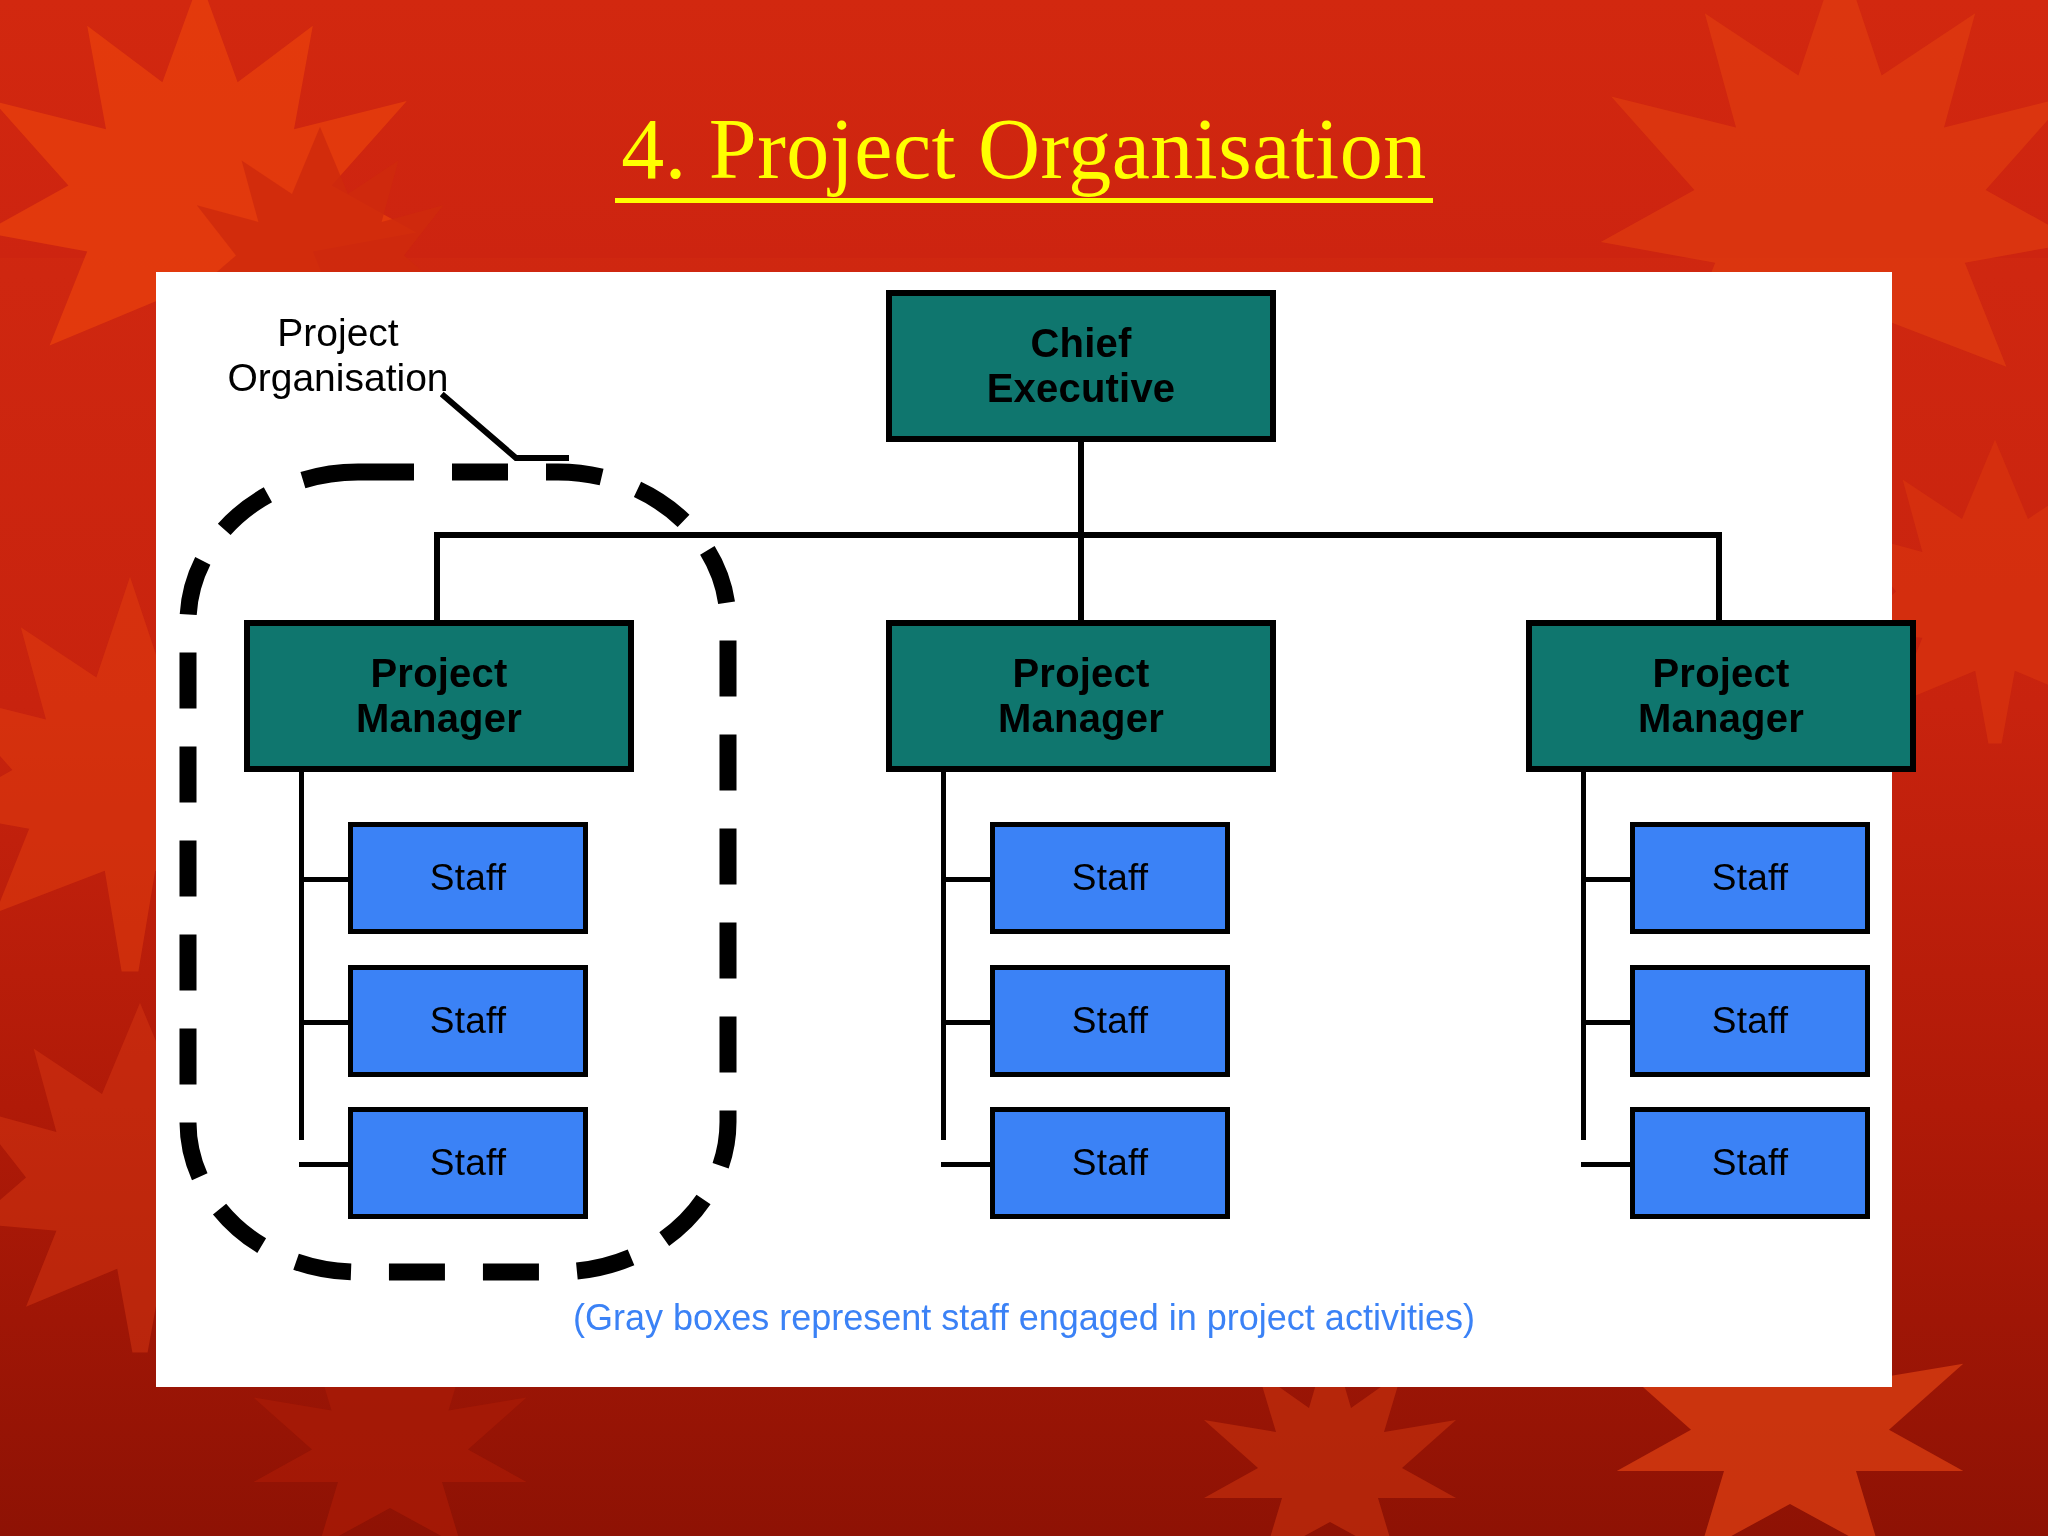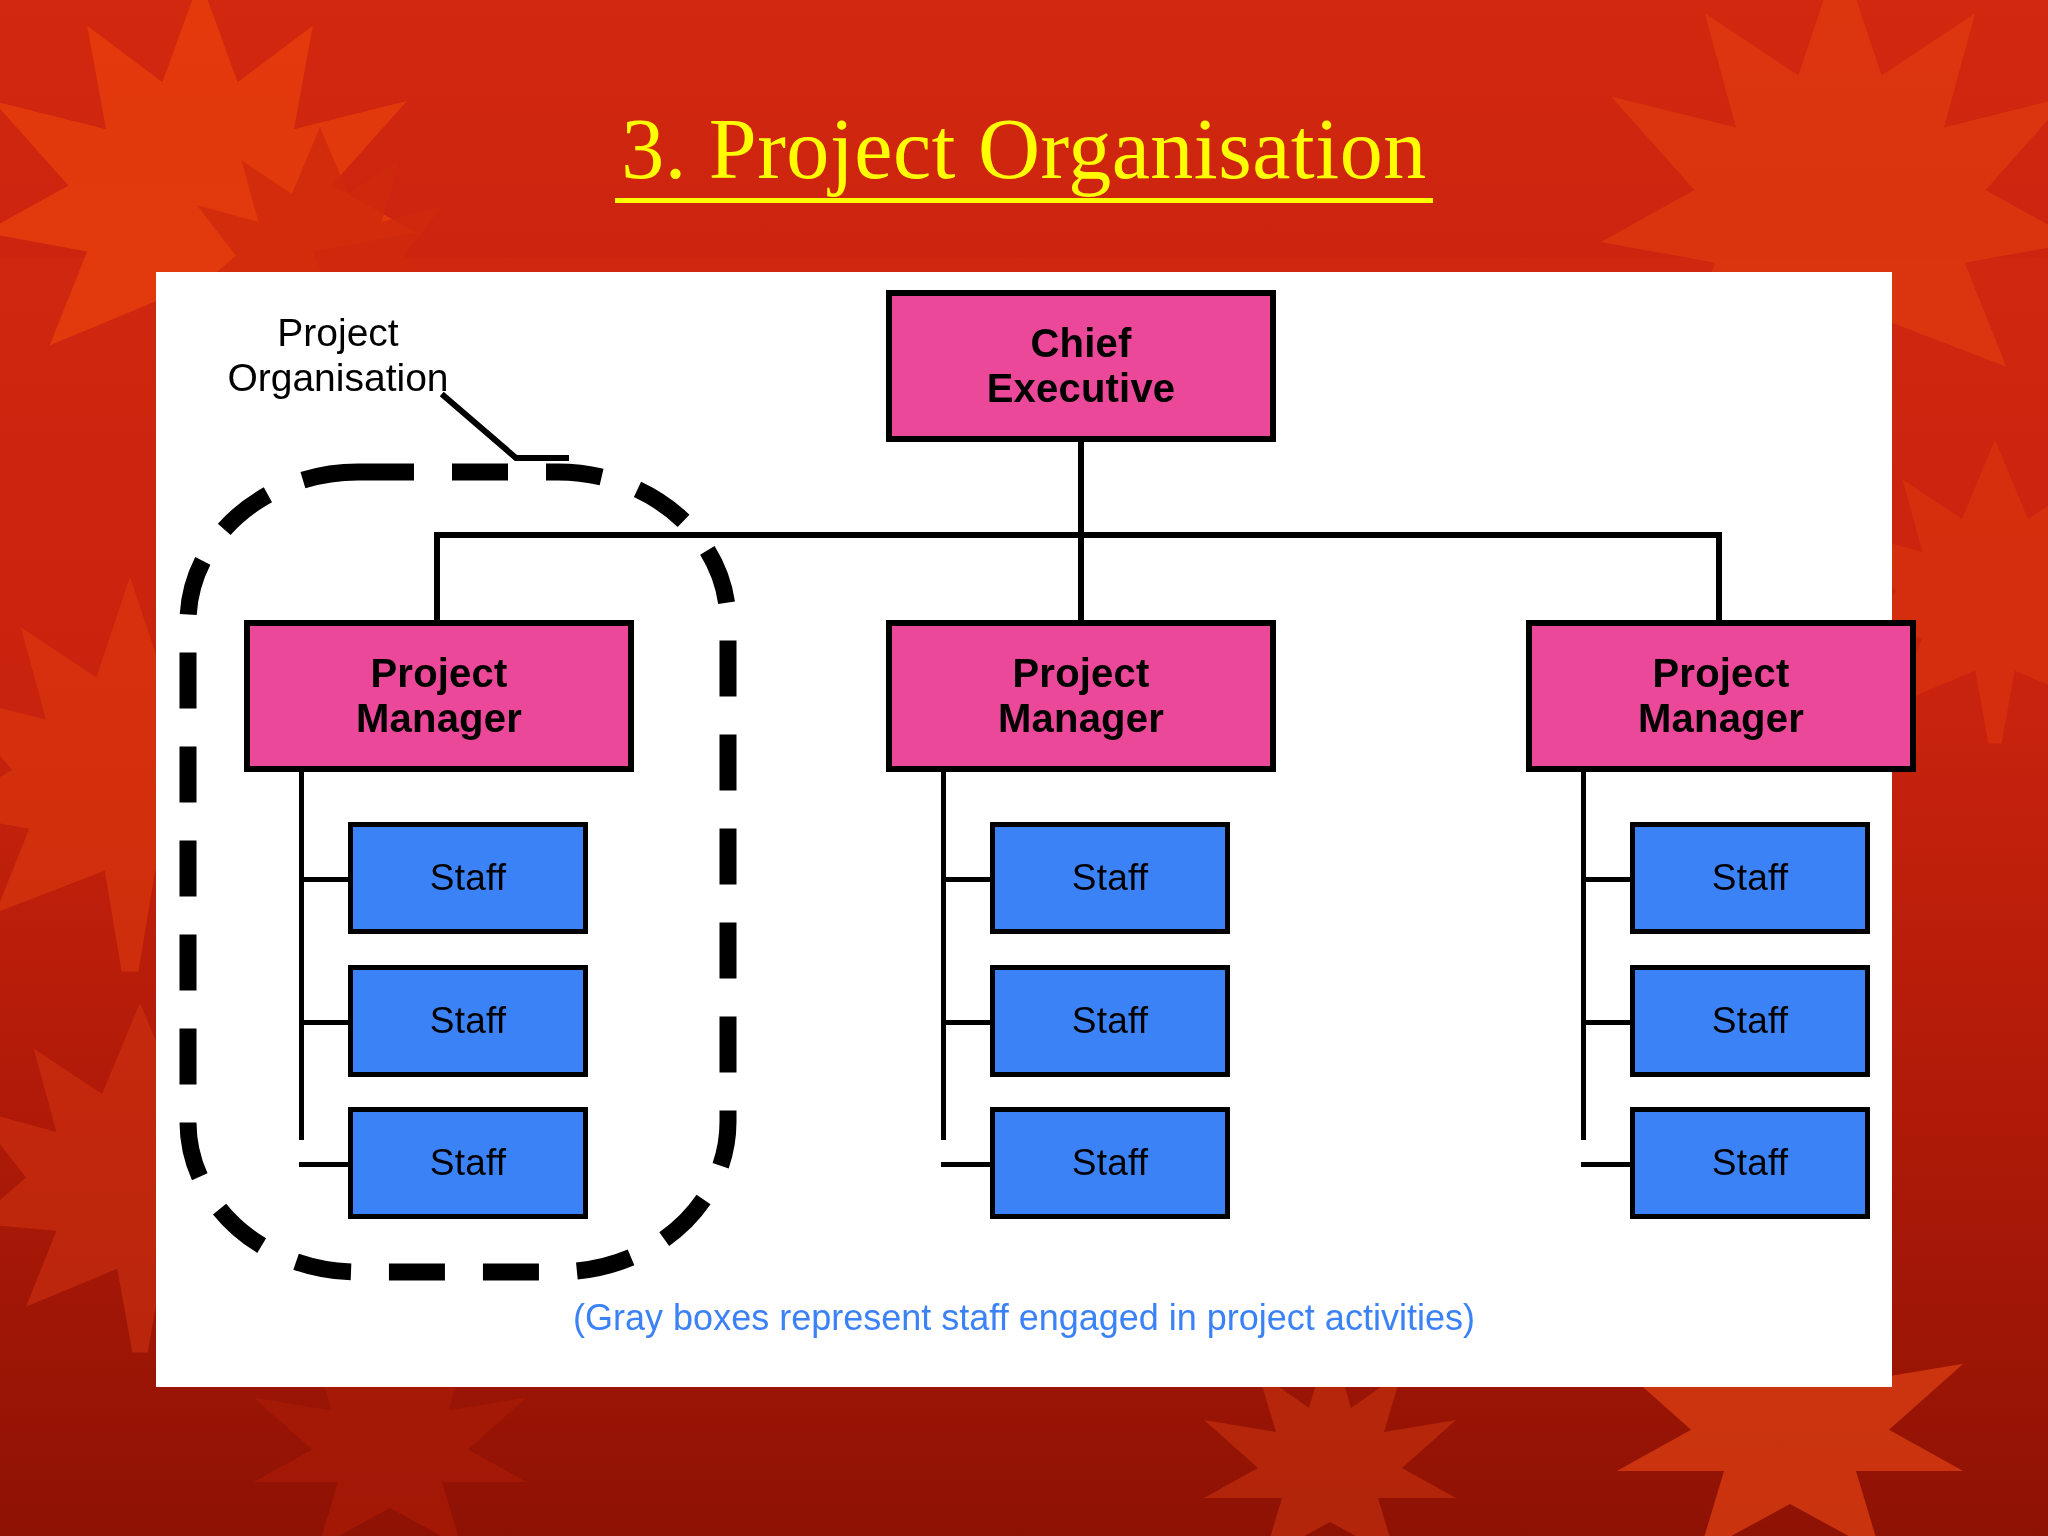--- a/index.html
+++ b/index.html
@@ -70,21 +70,21 @@
     height: 1115px;
     background: #ffffff;
     z-index: 3;
   }
 
   
   .node {
     position: absolute;
     box-sizing: border-box;
     border: 6px solid #000000;
-    background: #ec4899;
+    background: #0f766e;
     display: flex;
     align-items: center;
     justify-content: center;
     text-align: center;
     color: #000000;
   }
   .node-label {
     font-weight: bold;
     font-size: 40px;
     line-height: 1.12;
@@ -201,21 +201,21 @@
       <path fill="#c22d0d" opacity="0.7" d="M50 2 L57 26 L74 14 L68 34 L92 30 L74 46 L92 56 L66 56 L72 76 L50 64 L28 76 L34 56 L8 56 L26 46 L8 30 L32 34 L26 14 L43 26 Z"></path>
     </svg>
   </div>
   <div class="leaf" style="left:220px; top:1300px;">
     <svg width="340" height="260" viewBox="0 0 100 80">
       <path fill="#a81a06" opacity="0.8" d="M50 2 L57 26 L74 14 L68 34 L92 30 L74 46 L92 56 L66 56 L72 76 L50 64 L28 76 L34 56 L8 56 L26 46 L8 30 L32 34 L26 14 L43 26 Z"></path>
     </svg>
   </div>
 
   <div class="title-wrap">
-    <span class="title">3. Project Organisation</span>
+    <span class="title">4. Project Organisation</span>
   </div>
 
   <div class="panel">
 
     <div class="node" style="left:730px; top:18px; width:390px; height:152px;">
       <div class="node-label">
         <span>Chief</span><br>
         <span>Executive</span>
       </div>
     </div>

